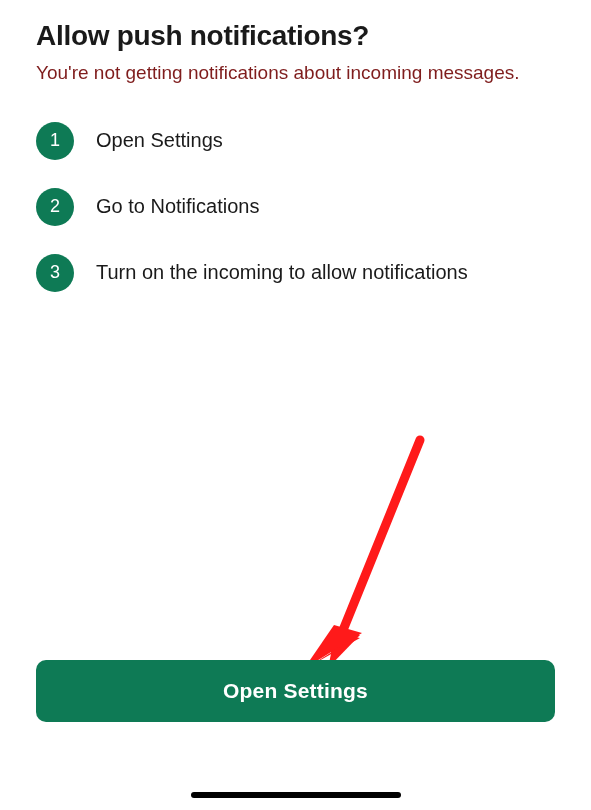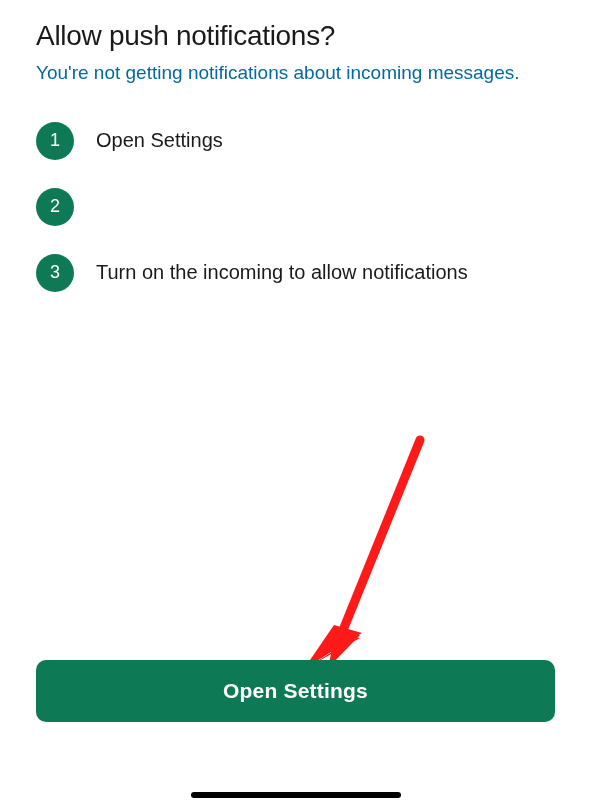--- a/index.html
+++ b/index.html
@@ -13,28 +13,28 @@
       background: #ffffff;
       font-family: -apple-system, BlinkMacSystemFont, 'Segoe UI', Helvetica, Arial, sans-serif;
       position: relative;
       overflow: hidden;
     }
     .container {
       padding: 20px 36px 0 36px;
     }
     .title {
       font-size: 28px;
-      font-weight: 400;
+      font-weight: 700;
       color: #1a1a1a;
       margin-bottom: 8px;
       letter-spacing: -0.3px;
     }
     .subtitle {
       font-size: 19px;
-      color: #0369a1;
+      color: #7f1d1d;
       line-height: 1.35;
       margin-bottom: 36px;
     }
     .steps {
       display: flex;
       flex-direction: column;
       gap: 28px;
     }
     .step {
       display: flex;
@@ -102,20 +102,21 @@
   <h1 class="title">Allow push notifications?</h1>
   <p class="subtitle">You're not getting notifications about incoming messages.</p>
 
   <div class="steps">
     <div class="step">
       <div class="step-badge">1</div>
       <div class="step-text">Open Settings</div>
     </div>
     <div class="step">
       <div class="step-badge">2</div>
+      <div class="step-text">Go to Notifications</div>
     </div>
     <div class="step">
       <div class="step-badge">3</div>
       <div class="step-text">Turn on the incoming to allow notifications</div>
     </div>
   </div>
 </div>
 
 <svg class="annotation-arrow" viewBox="0 0 150 250">
   <defs>

